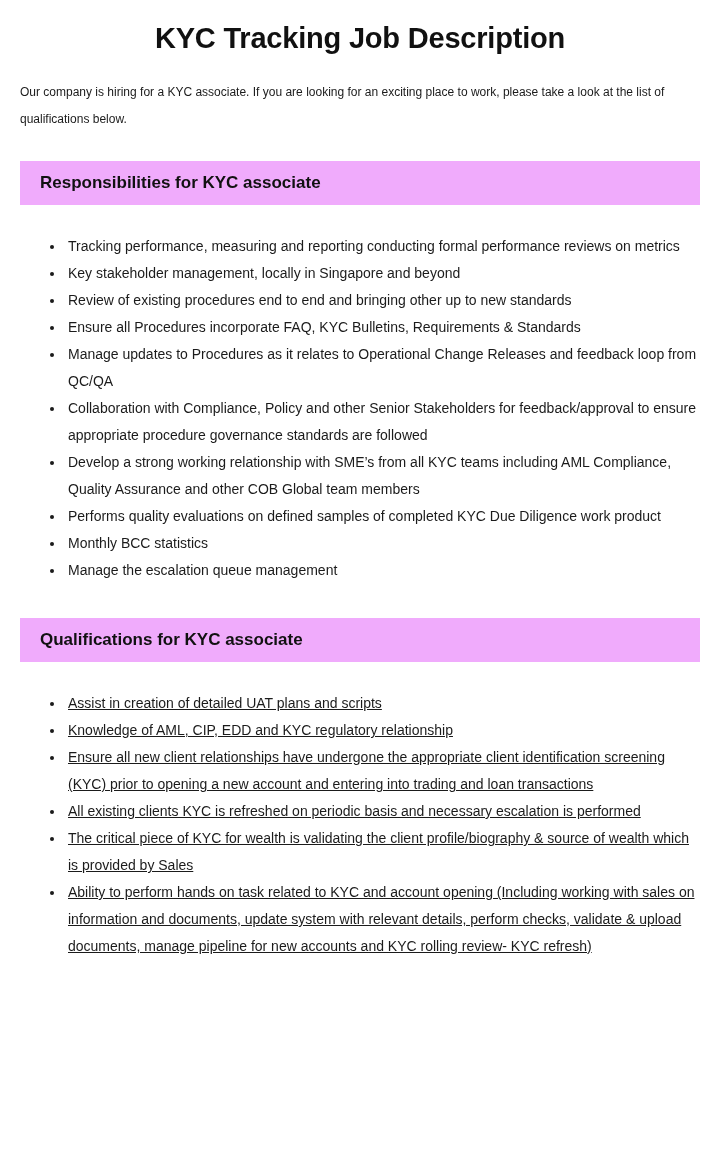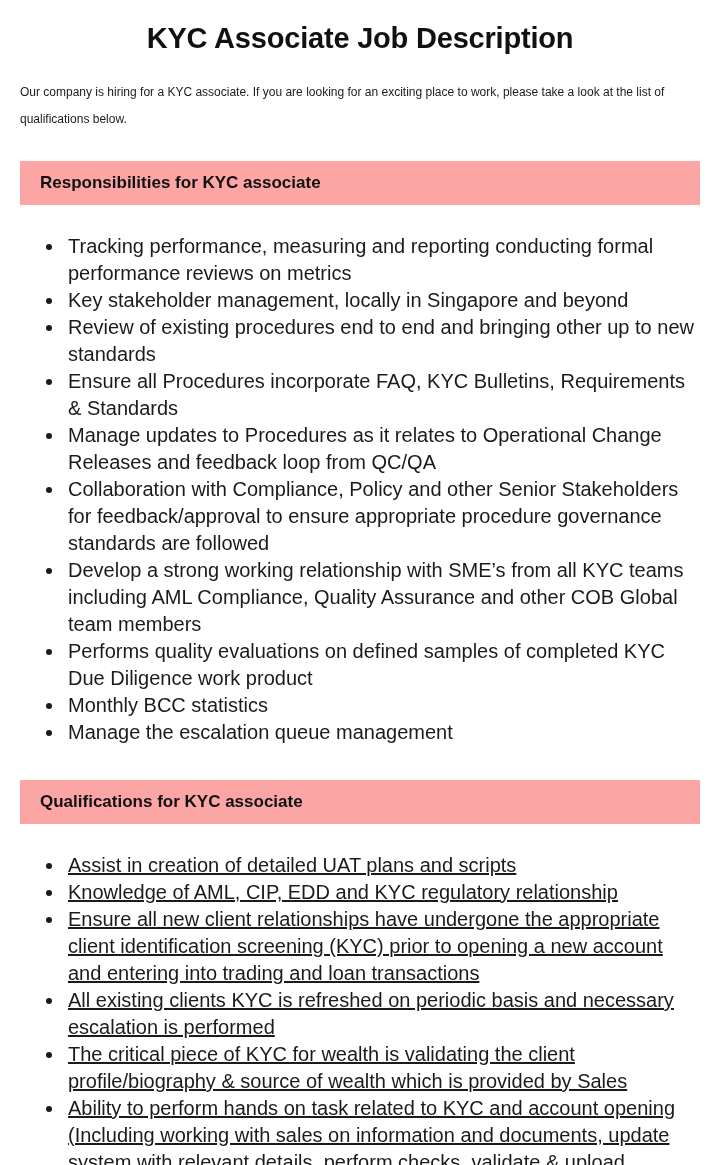--- a/index.html
+++ b/index.html
@@ -22,50 +22,50 @@
     letter-spacing: -0.2px;
     margin: 16px 0 24px 0;
     color: #111111;
   }
   .intro {
     font-size: 12px;
     line-height: 27px;
     margin: 0 0 28px 0;
   }
   .section-heading {
-    background: #fca5a5;
+    background: #f0abfc;
     font-size: 17px;
     font-weight: 700;
     line-height: 20px;
     padding: 12px 20px;
     margin: 0 0 28px 0;
     color: #111111;
   }
   ul.bullet-list {
     margin: 0 0 34px 0;
     padding: 0 0 0 45px;
-    font-size: 20px;
+    font-size: 14px;
     line-height: 27px;
     list-style: disc outside;
   }
   ul.bullet-list li {
     margin: 0;
     padding-left: 3px;
   }
   .section:last-child ul.bullet-list {
     margin-bottom: 0;
     text-decoration: underline;
   }
 </style>
 </head>
 <body>
 
 <div class="page">
 
-  <h1 class="page-title">KYC Associate Job Description</h1>
+  <h1 class="page-title">KYC Tracking Job Description</h1>
 
   <p class="intro">Our company is hiring for a KYC associate. If you are looking for an exciting place to work, please take a look at the list of qualifications below.</p>
 
   <div class="section">
     <div class="section-heading">Responsibilities for KYC associate</div>
     <ul class="bullet-list">
 
     <li class="bullet-item">Tracking performance, measuring and reporting conducting formal performance reviews on metrics</li>
         <li class="bullet-item">Key stakeholder management, locally in Singapore and beyond</li>
         <li class="bullet-item">Review of existing procedures end to end and bringing other up to new standards</li>

